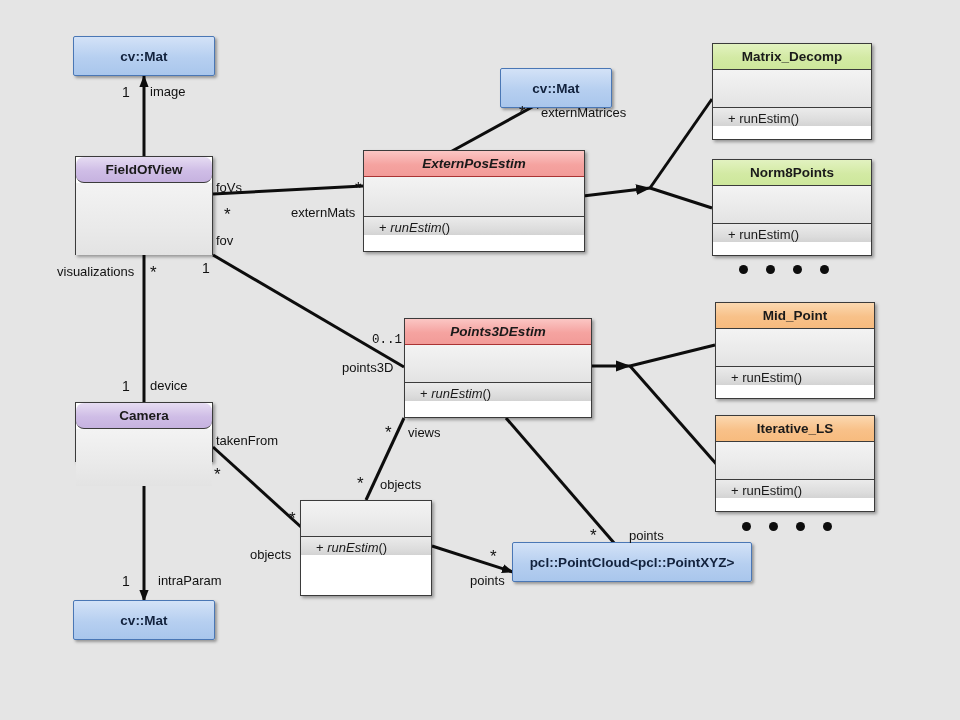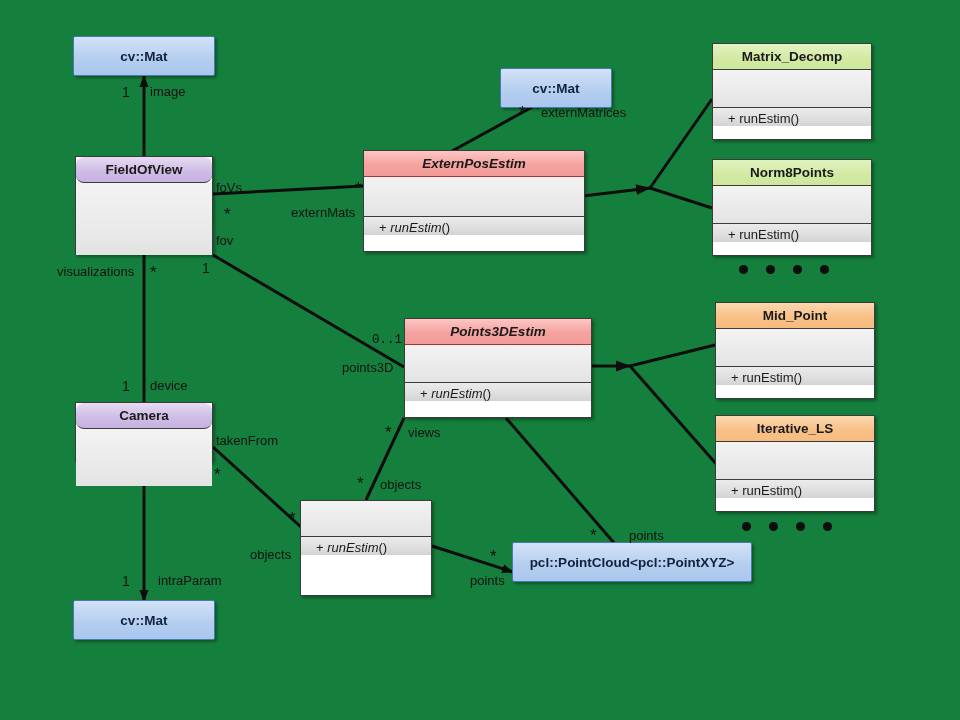--- a/index.html
+++ b/index.html
@@ -1,18 +1,18 @@
 <!DOCTYPE html>
 <html><head>
 <meta charset="utf-8">
 <style>
   html,body{margin:0;padding:0;background:#ffffff;}
   body{width:960px;height:720px;overflow:hidden;
        font-family:"Liberation Sans","DejaVu Sans",sans-serif;}
-  #stage{position:relative;width:960px;height:720px;background:#15803d;}
+  #stage{position:relative;width:960px;height:720px;background:#e5e5e5;}
   svg#wires{position:absolute;left:0;top:0;width:960px;height:720px;pointer-events:none;}
 
   
   .cls{position:absolute;box-sizing:border-box;
        border:1px solid #3b3b3b;
        box-shadow:2px 2px 3px rgba(0,0,0,.35);
        background:#fff;}
   .hdr{box-sizing:border-box;height:26px;line-height:25px;text-align:center;
        font-size:13.5px;font-weight:bold;color:#1a1a1a;
        border-bottom:1px solid #3b3b3b;white-space:nowrap;overflow:hidden;}

